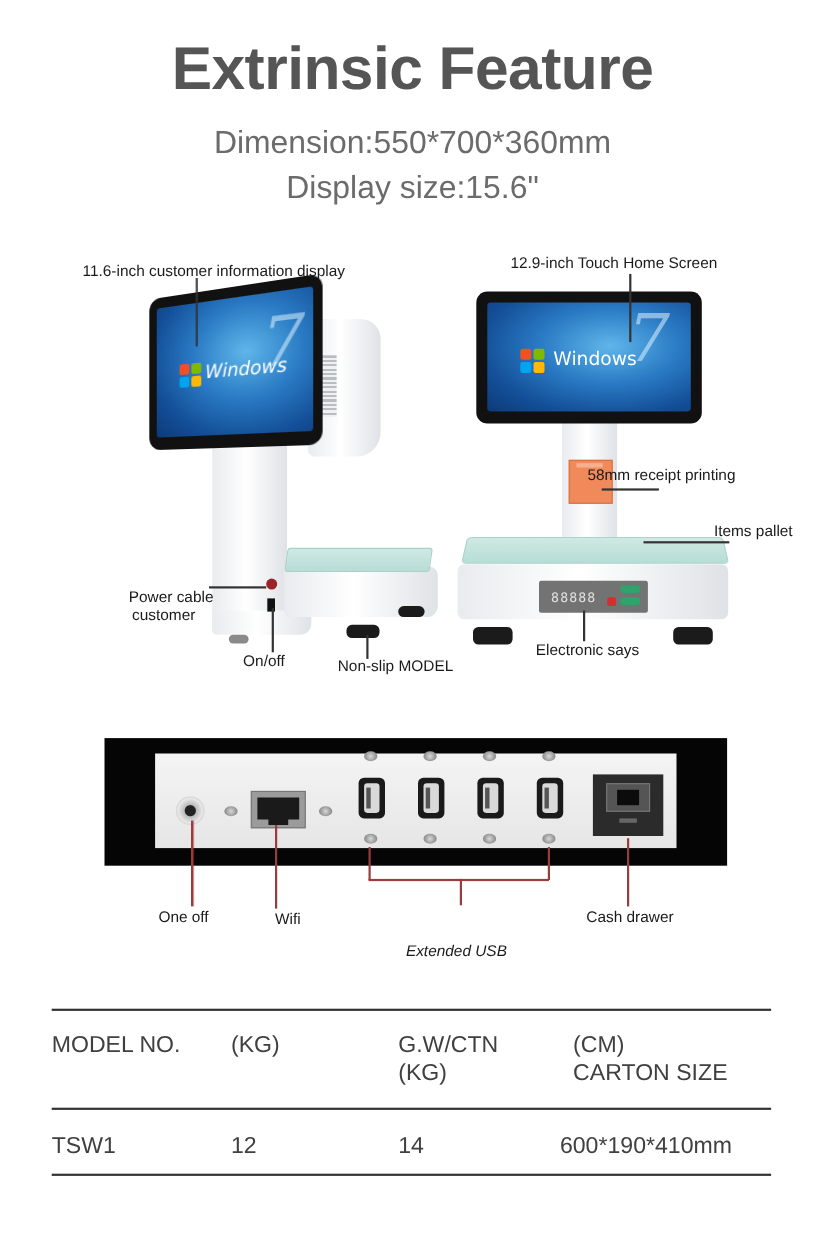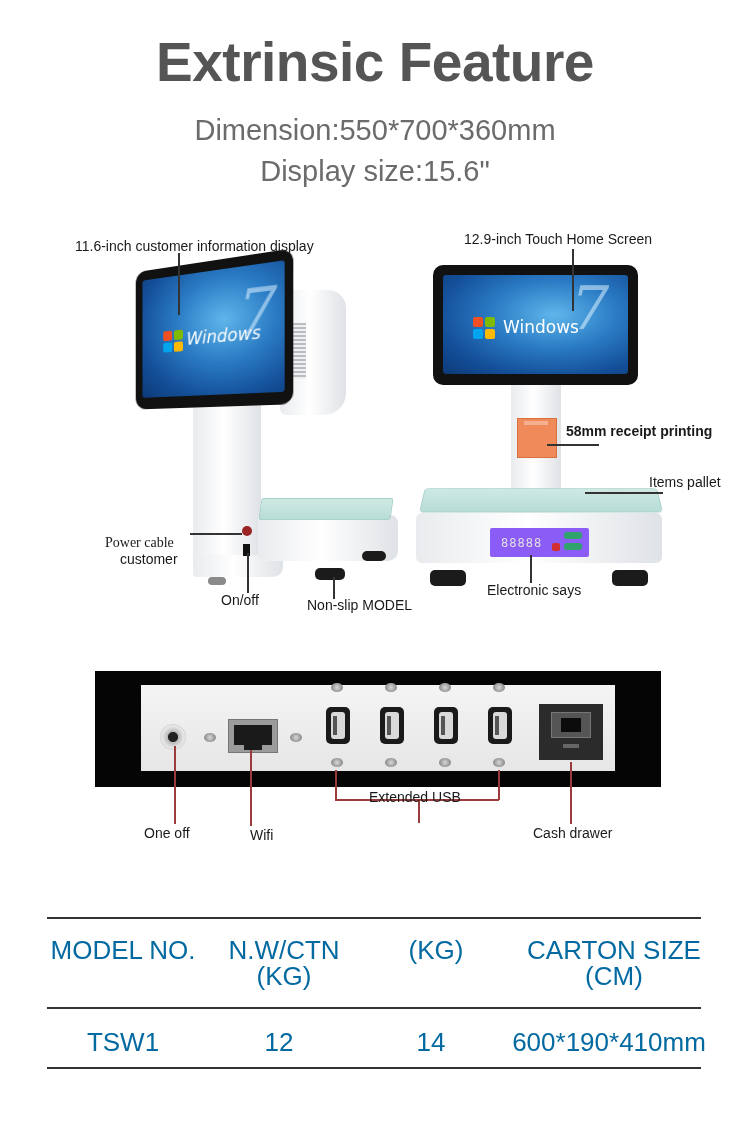--- a/index.html
+++ b/index.html
@@ -34,21 +34,21 @@
   .panel-outer { left: 95px; top: 671px; width: 566px; height: 116px; background: #050505; }
   .panel-inner { position: absolute; left: 46px; top: 14px; width: 474px; height: 86px; background: linear-gradient(180deg,#f4f4f4,#e6e6e6); }
   .screw { position: absolute; width: 12px; height: 9px; border-radius: 50%; background: radial-gradient(circle,#d8d8d8 0%,#9a9a9a 60%,#777 100%); }
   .usb { position: absolute; width: 24px; height: 37px; background: #1a1a1a; border-radius: 5px; }
   .usb::after { content: ""; position: absolute; left: 5px; top: 5px; width: 14px; height: 27px; background: #d9d9d9; border-radius: 3px; }
   .usb::before { content: ""; position: absolute; left: 7px; top: 9px; width: 4px; height: 19px; background: #555; z-index: 2; }
 
   
   .tbl { left: 47px; top: 917px; width: 654px; }
   .hr { position: absolute; left: 0; width: 654px; height: 1.5px; background: #333; }
-  .th, .td { position: absolute; text-align: center; color: #0369a1; font-size: 26px; line-height: 26px; }
+  .th, .td { position: absolute; color: #404040; font-size: 21px; line-height: 26px; }
 </style>
 </head>
 <body>
 
 <div class="abs title">Extrinsic Feature</div>
 <div class="abs sub sub1">Dimension:550*700*360mm</div>
 <div class="abs sub sub2">Display size:15.6"</div>
 
 <div class="abs" style="left:0;top:225px;width:410px;height:400px;">
 
@@ -80,36 +80,36 @@
     </div>
   </div>
 
   <div class="lead" style="left:178px;top:28px;width:1.5px;height:62px;"></div>
   <div class="lead" style="left:190px;top:308px;width:52px;height:1.5px;"></div>
   <div class="lead" style="left:247px;top:328px;width:1.5px;height:40px;"></div>
   <div class="lead" style="left:333px;top:352px;width:1.5px;height:22px;"></div>
 </div>
 
 <div class="abs label" style="left:75px;top:238px;">11.6-inch customer information display</div>
-<div class="abs label" style="left:105px;top:534px;font-family:Liberation Serif, serif;">Power cable</div>
+<div class="abs label" style="left:117px;top:534px;">Power cable</div>
 <div class="abs label" style="left:120px;top:551px;">customer</div>
 <div class="abs label" style="left:221px;top:592px;">On/off</div>
 <div class="abs label" style="left:307px;top:597px;">Non-slip MODEL</div>
 
 <div class="abs" style="left:410px;top:225px;width:340px;height:400px;">
 
   <div class="white-part" style="left:101px;top:158px;width:50px;height:110px;"></div>
 
   <div style="position:absolute;left:107px;top:193px;width:40px;height:40px;background:#f08a5a;border:1px solid #d9703f;"></div>
   <div style="position:absolute;left:114px;top:196px;width:24px;height:4px;background:#f5b08f;"></div>
 
   <div class="white-part" style="left:6px;top:288px;width:246px;height:50px;border-radius:6px;"></div>
   <div class="glass" style="left:12px;top:261px;width:238px;height:28px;border-radius:4px;transform:perspective(300px) rotateX(30deg);"></div>
 
-  <div style="position:absolute;left:80px;top:303px;width:99px;height:29px;background:#8b5cf6;border-radius:2px;">
+  <div style="position:absolute;left:80px;top:303px;width:99px;height:29px;background:#737373;border-radius:2px;">
     <div style="position:absolute;left:11px;top:8px;font-family:'DejaVu Sans Mono',monospace;font-size:12px;letter-spacing:1px;color:#e0e0e0;">88888</div>
     <div style="position:absolute;left:74px;top:4px;width:18px;height:7px;background:#2fa36b;border-radius:3px;"></div>
     <div style="position:absolute;left:74px;top:15px;width:18px;height:7px;background:#2fa36b;border-radius:3px;"></div>
     <div style="position:absolute;left:62px;top:15px;width:8px;height:8px;background:#d23030;border-radius:2px;"></div>
   </div>
   <div class="foot" style="left:20px;top:345px;width:36px;height:16px;"></div>
   <div class="foot" style="left:202px;top:345px;width:36px;height:16px;"></div>
 
   <div class="screen-bezel" style="left:23px;top:40px;width:205px;height:120px;border-radius:10px;">
     <div class="screen" style="left:10px;top:10px;width:185px;height:99px;">
@@ -124,21 +124,21 @@
     </div>
   </div>
 
   <div class="lead" style="left:162px;top:24px;width:1.5px;height:62px;"></div>
   <div class="lead" style="left:137px;top:219px;width:52px;height:1.5px;"></div>
   <div class="lead" style="left:175px;top:267px;width:78px;height:1.5px;"></div>
   <div class="lead" style="left:120px;top:330px;width:1.5px;height:28px;"></div>
 </div>
 
 <div class="abs label" style="left:464px;top:231px;">12.9-inch Touch Home Screen</div>
-<div class="abs label" style="left:566px;top:423px;font-weight:bold;">58mm receipt printing</div>
+<div class="abs label" style="left:534px;top:423px;">58mm receipt printing</div>
 <div class="abs label" style="left:649px;top:474px;">Items pallet</div>
 <div class="abs label" style="left:487px;top:582px;">Electronic says</div>
 
 <div class="abs panel-outer">
   <div class="panel-inner">
     <div style="position:absolute;left:19px;top:39px;width:26px;height:26px;border-radius:50%;background:radial-gradient(circle,#222 0 25%,#bbb 30%,#e8e8e8 60%,#999 100%);"></div>
     <div class="screw" style="left:63px;top:48px;"></div>
     <div style="position:absolute;left:87px;top:34px;width:50px;height:34px;background:#9b9b9b;border:1px solid #777;">
       <div style="position:absolute;left:5px;top:5px;width:38px;height:20px;background:#1a1a1a;"></div>
       <div style="position:absolute;left:15px;top:24px;width:18px;height:6px;background:#1a1a1a;"></div>
@@ -172,39 +172,39 @@
 <div class="redlead" style="left:174px;top:746px;width:1.5px;height:78px;"></div>
 <div class="redlead" style="left:250px;top:750px;width:1.5px;height:76px;"></div>
 <div class="redlead" style="left:335px;top:770px;width:1.5px;height:30px;"></div>
 <div class="redlead" style="left:498px;top:770px;width:1.5px;height:30px;"></div>
 <div class="redlead" style="left:335px;top:799px;width:164px;height:1.5px;"></div>
 <div class="redlead" style="left:418px;top:799px;width:1.5px;height:24px;"></div>
 <div class="redlead" style="left:570px;top:762px;width:1.5px;height:62px;"></div>
 
 <div class="abs label" style="left:144px;top:825px;">One off</div>
 <div class="abs label" style="left:250px;top:827px;">Wifi</div>
-<div class="abs label" style="left:369px;top:789px;">Extended USB</div>
+<div class="abs label" style="left:369px;top:856px;font-style:italic;">Extended USB</div>
 <div class="abs label" style="left:533px;top:825px;">Cash drawer</div>
 
 <div class="abs tbl">
   <div class="hr" style="top:0;"></div>
 
   <div class="th" style="left:0;width:152px;top:20px;">
     <div>MODEL NO.</div>
   </div>
   <div class="th" style="left:163px;width:148px;top:20px;">
-    <div>N.W/CTN</div>
     <div>(KG)</div>
   </div>
   <div class="th" style="left:315px;width:148px;top:20px;">
+    <div>G.W/CTN</div>
     <div>(KG)</div>
   </div>
   <div class="th" style="left:474px;width:186px;top:20px;">
+    <div>(CM)</div>
     <div>CARTON SIZE</div>
-    <div>(CM)</div>
   </div>
 
   <div class="hr" style="top:90px;"></div>
 
   <div>
     <div class="td" style="left:0;width:152px;top:112px;">TSW1</div>
     <div class="td" style="left:163px;width:138px;top:112px;">12</div>
     <div class="td" style="left:315px;width:138px;top:112px;">14</div>
     <div class="td" style="left:462px;width:200px;top:112px;">600*190*410mm</div>
   </div>

